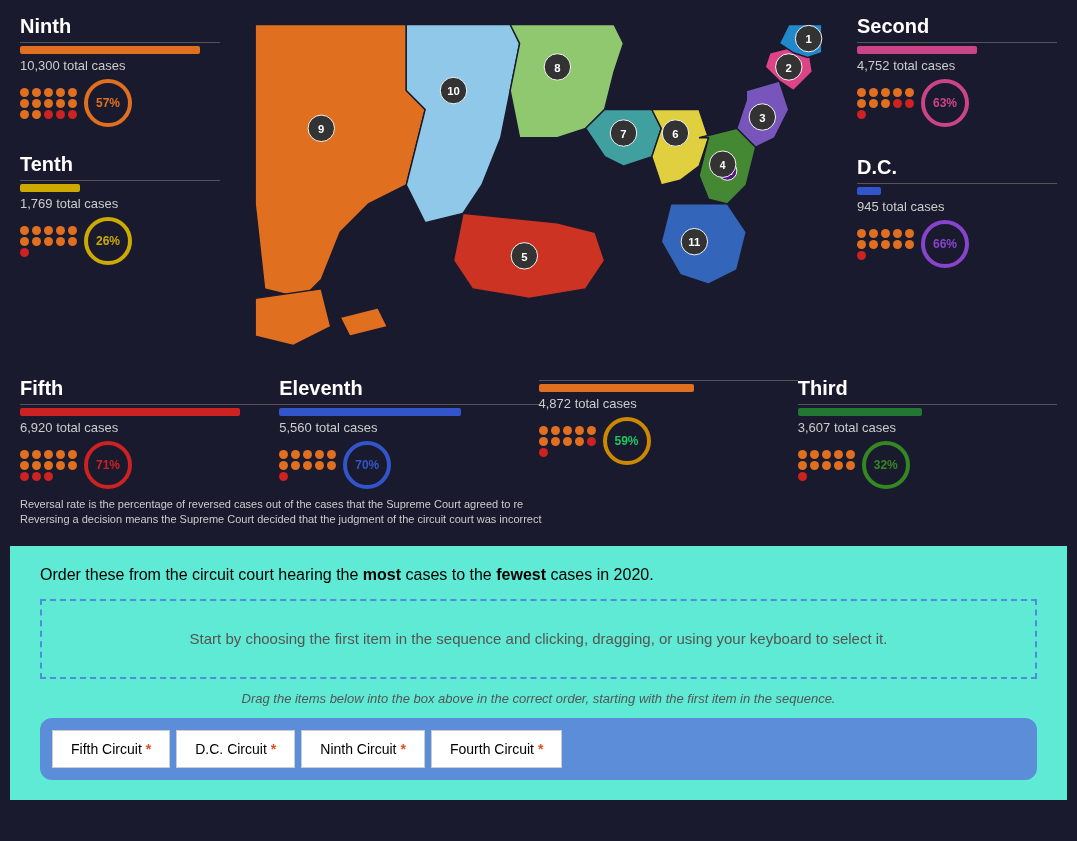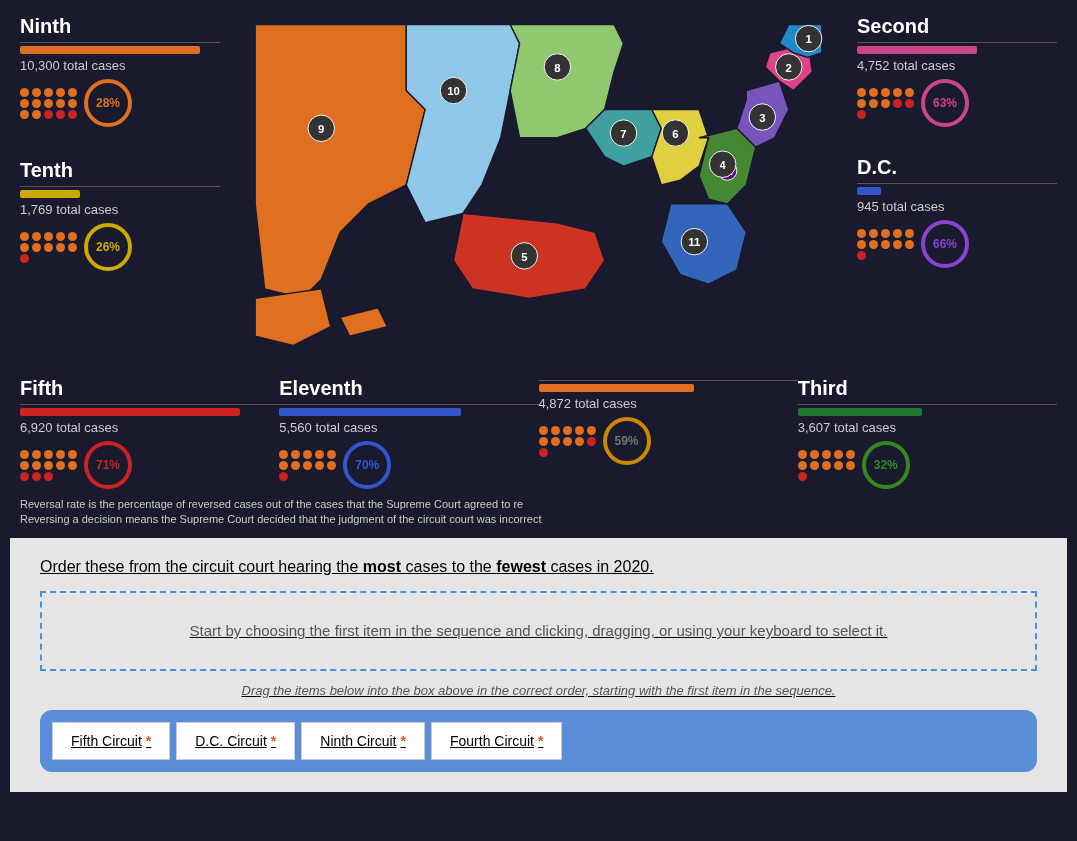--- a/index.html
+++ b/index.html
@@ -128,25 +128,24 @@
     }
 
     .separator-line {
       border: none;
       border-top: 1px solid #555;
       margin: 3px 0;
     }
 
     
     .question-section {
-      background: #e5e5e5;
+      background: #5eead4;
       color: #000;
       padding: 20px 30px;
-      margin-top: 5px;
-      text-decoration: underline;
+      margin-top: 13px;
     }
 
     .question-text {
       font-size: 16px;
       color: #000;
       margin-bottom: 15px;
     }
 
     .question-text strong {
       font-weight: bold;
@@ -237,25 +236,25 @@
               <div class="dot dot-orange"></div>
               <div class="dot dot-orange"></div>
               <div class="dot dot-orange"></div>
               <div class="dot dot-orange"></div>
               <div class="dot dot-orange"></div>
               <div class="dot dot-orange"></div>
               <div class="dot dot-red"></div>
               <div class="dot dot-red"></div>
               <div class="dot dot-red"></div>
             </div>
-            <div class="circle-stat" style="border-color:#e07020; color:#e07020;">28%</div>
-          </div>
-        </div>
-
-        <div class="panel-tenth" style="margin-top:28px;">
+            <div class="circle-stat" style="border-color:#e07020; color:#e07020;">57%</div>
+          </div>
+        </div>
+
+        <div class="panel-tenth" style="margin-top:22px;">
           <div class="panel-title">Tenth</div>
           <hr class="separator-line">
           <div class="panel-bar bar-yellow" style="height:8px; width:30%; margin-bottom:4px;"></div>
           <div class="panel-cases">1,769 total cases</div>
           <div class="dots-container">
             <div class="dots-grid">
               <div class="dot dot-orange"></div>
               <div class="dot dot-orange"></div>
               <div class="dot dot-orange"></div>
               <div class="dot dot-orange"></div>
@@ -452,21 +451,21 @@
             <div class="dot dot-orange"></div>
             <div class="dot dot-orange"></div>
             <div class="dot dot-orange"></div>
             <div class="dot dot-orange"></div>
             <div class="dot dot-orange"></div>
             <div class="dot dot-orange"></div>
             <div class="dot dot-orange"></div>
             <div class="dot dot-red"></div>
             <div class="dot dot-red"></div>
           </div>
-          <div class="circle-stat" style="border-color:#cc8800; color:#737373;">59%</div>
+          <div class="circle-stat" style="border-color:#cc8800; color:#22c55e;">59%</div>
         </div>
       </div>
 
       <div class="panel-bottom">
         <div class="panel-title">Third</div>
         <hr class="separator-line">
         <div class="panel-bar bar-green" style="height:8px; width:48%; margin-bottom:4px;"></div>
         <div class="panel-cases">3,607 total cases</div>
         <div class="dots-container">
           <div class="dots-grid">

